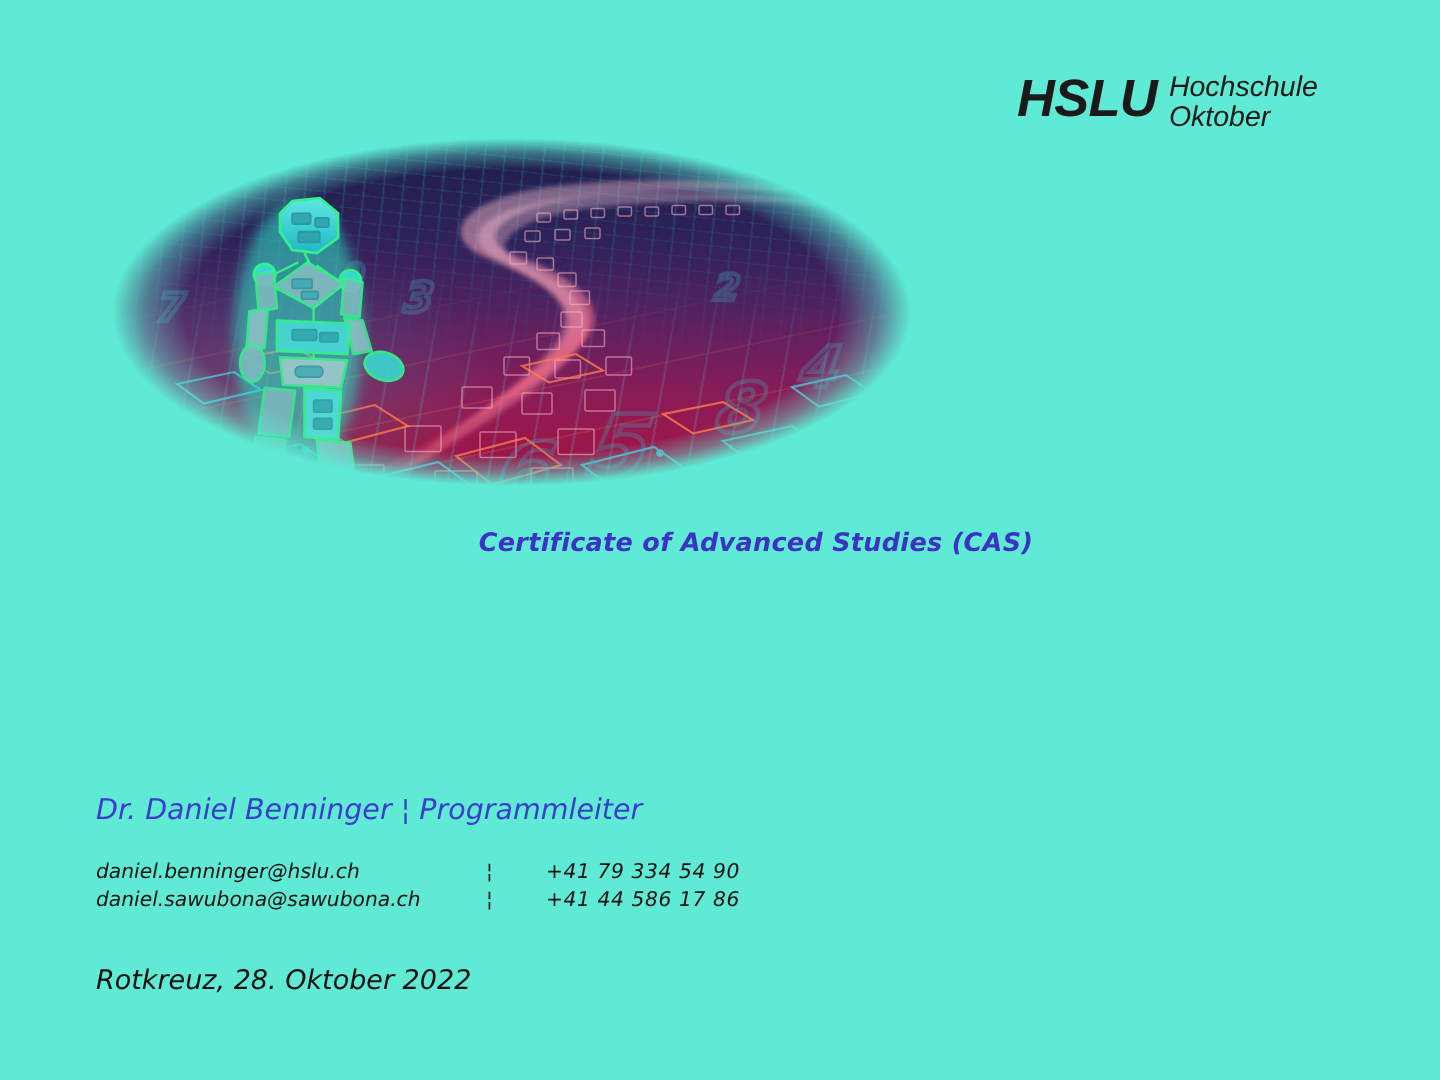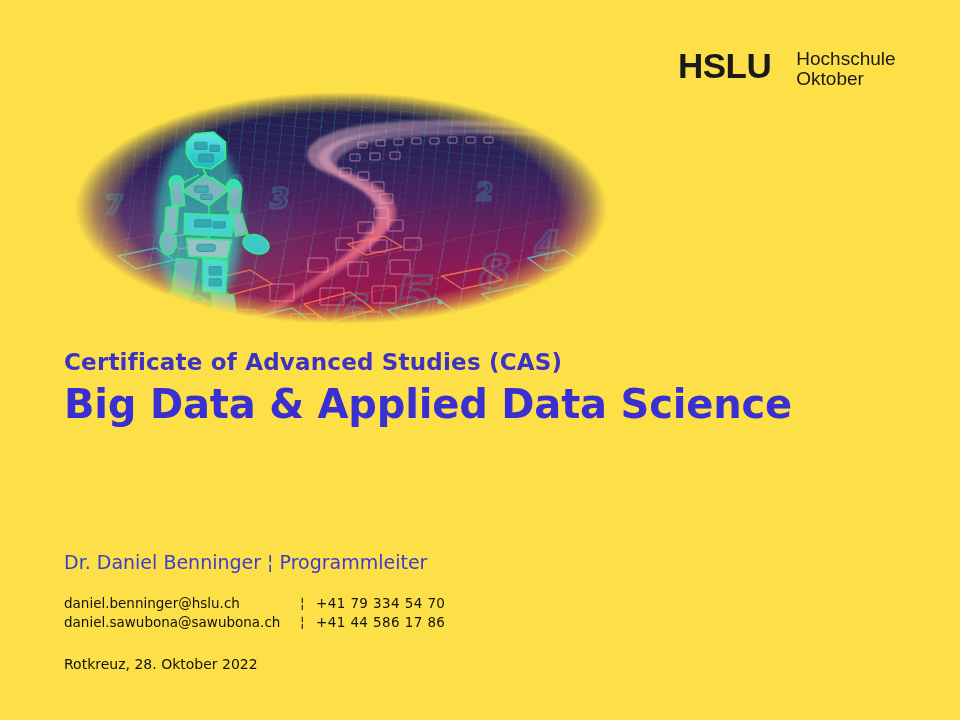--- a/index.html
+++ b/index.html
@@ -13,42 +13,43 @@
     position: relative;
     overflow: hidden;
     font-family: "DejaVu Sans", sans-serif;
     -webkit-font-smoothing: antialiased;
   }
 
   
   .slide {
     position: absolute;
     inset: 0;
-    background: #fde047;
+    background: #5eead4;
+    font-style: italic;
   }
 
   
   .logo {
     position: absolute;
     left: 678px;
     top: 48px;
     display: flex;
     align-items: flex-start;
     color: #1a1a1a;
   }
   .logo-mark {
     font-family: "Liberation Sans", sans-serif;
     font-weight: 700;
     font-size: 35px;
     letter-spacing: -0.5px;
     line-height: 36px;
     color: #1a1a1a;
   }
   .logo-words {
-    margin-left: 25px;
+    margin-left: 8px;
     margin-top: 1px;
     font-family: "Liberation Sans", sans-serif;
     font-weight: 400;
     font-size: 19px;
     line-height: 19.5px;
     color: #1a1a1a;
     display: flex;
     flex-direction: column;
   }
 
@@ -120,25 +121,26 @@
   
   .title-block {
     position: absolute;
     left: 64px;
     top: 348px;
     width: 880px;
   }
   .subtitle {
     font-family: "DejaVu Sans", sans-serif;
     font-weight: 700;
-    font-size: 23px;
+    font-size: 17px;
     line-height: 29px;
     letter-spacing: 0.2px;
     color: #3c33c4;
     white-space: nowrap;
+    text-align: center;
   }
   .maintitle {
     font-family: "DejaVu Sans", sans-serif;
     font-weight: 700;
     font-size: 40px;
     line-height: 50px;
     letter-spacing: -0.2px;
     color: #3a2fd0;
     white-space: nowrap;
     margin-top: 2px;
@@ -151,40 +153,40 @@
     top: 528px;
     width: 560px;
   }
   .person {
     font-family: "DejaVu Sans", sans-serif;
     font-weight: 400;
     font-size: 19px;
     line-height: 24px;
     color: #3c3ccd;
     white-space: nowrap;
-    margin-top: 22px;
   }
   .contact-rows {
     margin-top: 20px;
     font-family: "DejaVu Sans", sans-serif;
     font-size: 13.5px;
     line-height: 19px;
     color: #111111;
   }
   .contact-row {
     display: flex;
     white-space: nowrap;
+    gap: 24px;
   }
   .c-email { width: 236px; display: inline-block; }
   .c-sep   { width: 16px;  display: inline-block; }
   .c-phone { display: inline-block; letter-spacing: 0.4px; }
   .place-date {
-    margin-top: 22px;
-    font-family: "DejaVu Sans", sans-serif;
-    font-size: 14px;
+    margin-top: 34px;
+    font-family: "DejaVu Sans", sans-serif;
+    font-size: 18px;
     line-height: 20px;
     color: #111111;
     white-space: nowrap;
   }
 </style>
 </head>
 <body>
 
 <div class="slide">
 
@@ -368,31 +370,30 @@
             <path d="M 54 74 L 54 84"></path>
             <path d="M 54 104 L 54 108"></path>
           </g>
         </g>
       </svg>
     </div>
   </div>
 
   <div class="title-block">
     <div class="subtitle">Certificate of Advanced Studies (CAS)</div>
-    <div class="maintitle">Big Data &amp; Applied Data Science</div>
   </div>
 
   <div class="contact-block">
     <div class="person">Dr. Daniel Benninger ¦ Programmleiter</div>
 
     <div class="contact-rows">
       <div class="contact-row">
         <span class="c-email">daniel.benninger@hslu.ch</span>
         <span class="c-sep">¦</span>
-        <span class="c-phone">+41 79 334 54 70</span>
+        <span class="c-phone">+41 79 334 54 90</span>
       </div>
       <div class="contact-row">
         <span class="c-email">daniel.sawubona@sawubona.ch</span>
         <span class="c-sep">¦</span>
         <span class="c-phone">+41 44 586 17 86</span>
       </div>
     </div>
 
     <div class="place-date">Rotkreuz, 28. Oktober 2022</div>
   </div>

